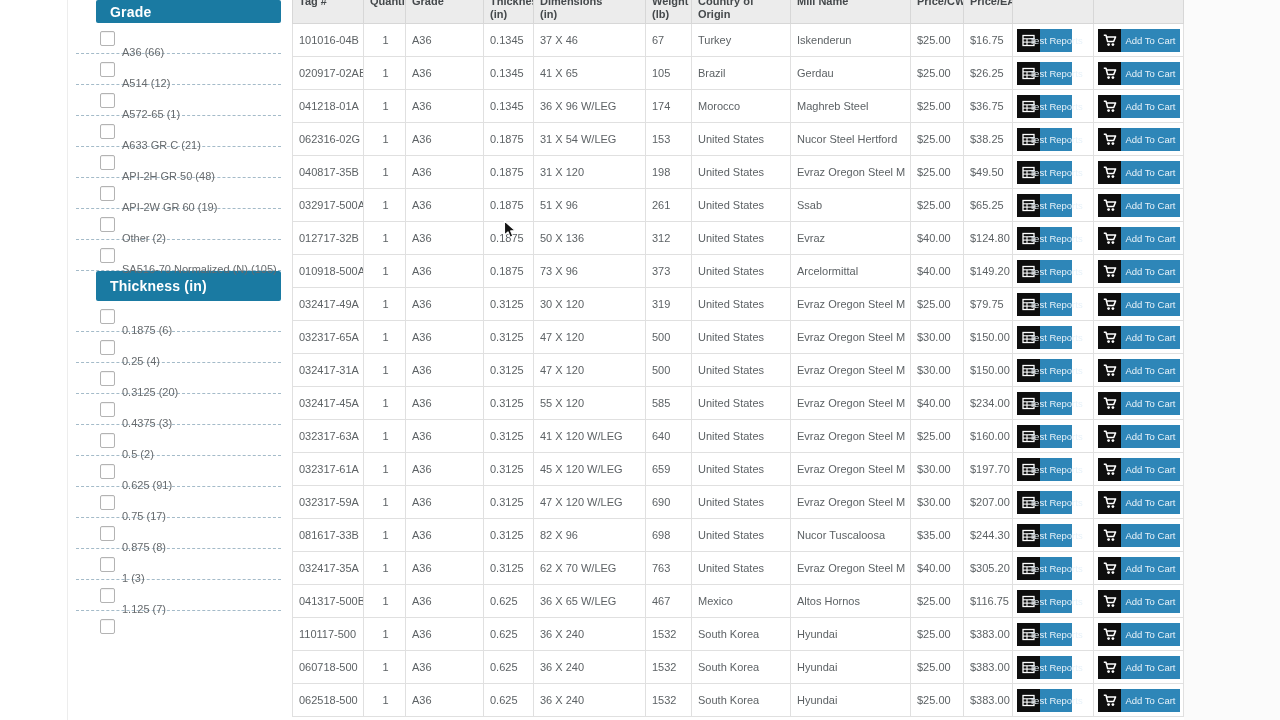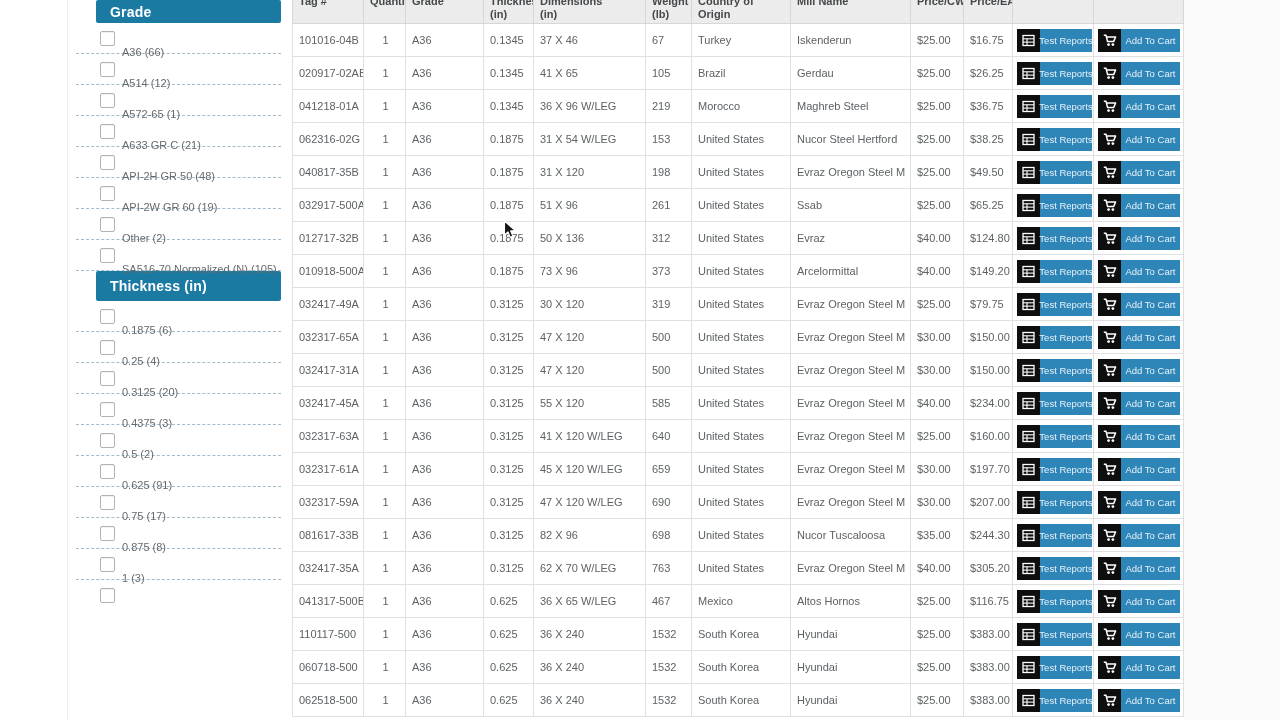--- a/index.html
+++ b/index.html
@@ -63,21 +63,21 @@
   #plate-table td.action{padding:0 0 0 4px;}
 
   
   .btn{display:inline-flex;height:23px;vertical-align:middle;cursor:pointer;}
   .btn-icon{width:23px;height:23px;flex:0 0 23px;background:var(--icon-bg);
     display:flex;align-items:center;justify-content:center;}
   .btn-label{
     background:var(--btn-blue);color:#e8f2f9;font-size:9.5px;
     display:flex;align-items:center;justify-content:center;white-space:nowrap;
   }
-  .btn-label.tr{width:52px;}
+  .btn-label.tr{width:32px;}
   .btn-label.atc{width:59px;}
 
   
   #cursor{position:absolute;left:503px;top:220px;pointer-events:none;}
 </style>
 </head>
 <body>
 
 <div class="left-edge-line"></div>
 <div class="right-margin"></div>
@@ -145,20 +145,24 @@
       <span class="checkbox"></span>
       <span class="filter-label">0.75 (17)</span>
     </div>
     <div class="filter-item">
       <span class="checkbox"></span>
       <span class="filter-label">0.875 (8)</span>
     </div>
     <div class="filter-item">
       <span class="checkbox"></span>
       <span class="filter-label">1 (3)</span>
+    </div>
+    <div class="filter-item">
+      <span class="checkbox"></span>
+      <span class="filter-label">1.125 (7)</span>
     </div>
     <div class="filter-item" style="border-bottom: none;">
       <span class="checkbox"></span>
     </div>
   </div>
 
 <table id="plate-table">
   <colgroup>
     <col style="width:71px">
       <col style="width:42px">
@@ -282,21 +286,21 @@
             </span>
             <span class="btn-label atc">Add To Cart</span>
           </div></td>
       </tr>
       <tr>
         <td>041218-01A</td>
         <td class="ac">1</td>
         <td>A36</td>
         <td>0.1345</td>
         <td>36 X 96 W/LEG</td>
-        <td>219</td>
+        <td>174</td>
         <td>Morocco</td>
         <td>Maghreb Steel</td>
         <td class="ar">$25.00</td>
         <td class="ar">$36.75</td>
         <td class="action"><div class="btn">
             <span class="btn-icon">
               <svg width="13" height="13" viewBox="0 0 13 13">
                 <rect x="1" y="1.5" width="11" height="10" fill="none" stroke="#fff" stroke-width="1.3"></rect>
                 <line x1="1" y1="4.8" x2="12" y2="4.8" stroke="#fff" stroke-width="1.1"></line>
                 <line x1="1" y1="8.1" x2="12" y2="8.1" stroke="#fff" stroke-width="1.1"></line>

